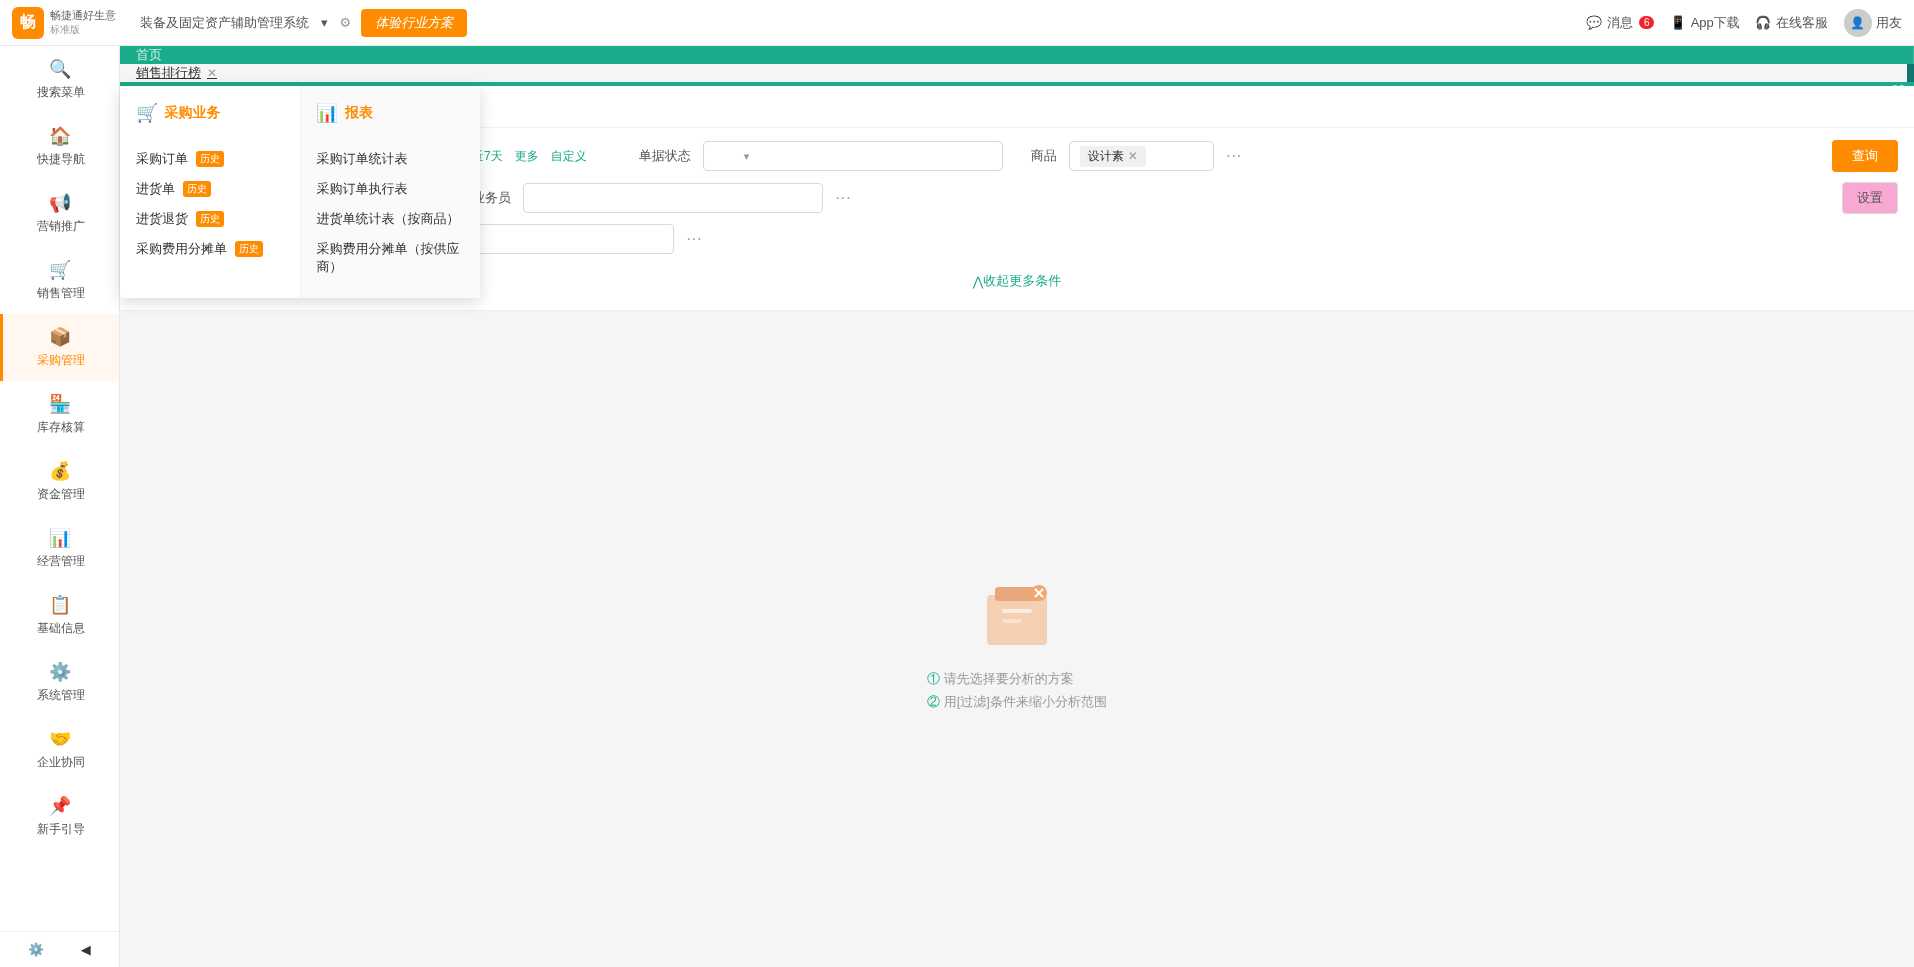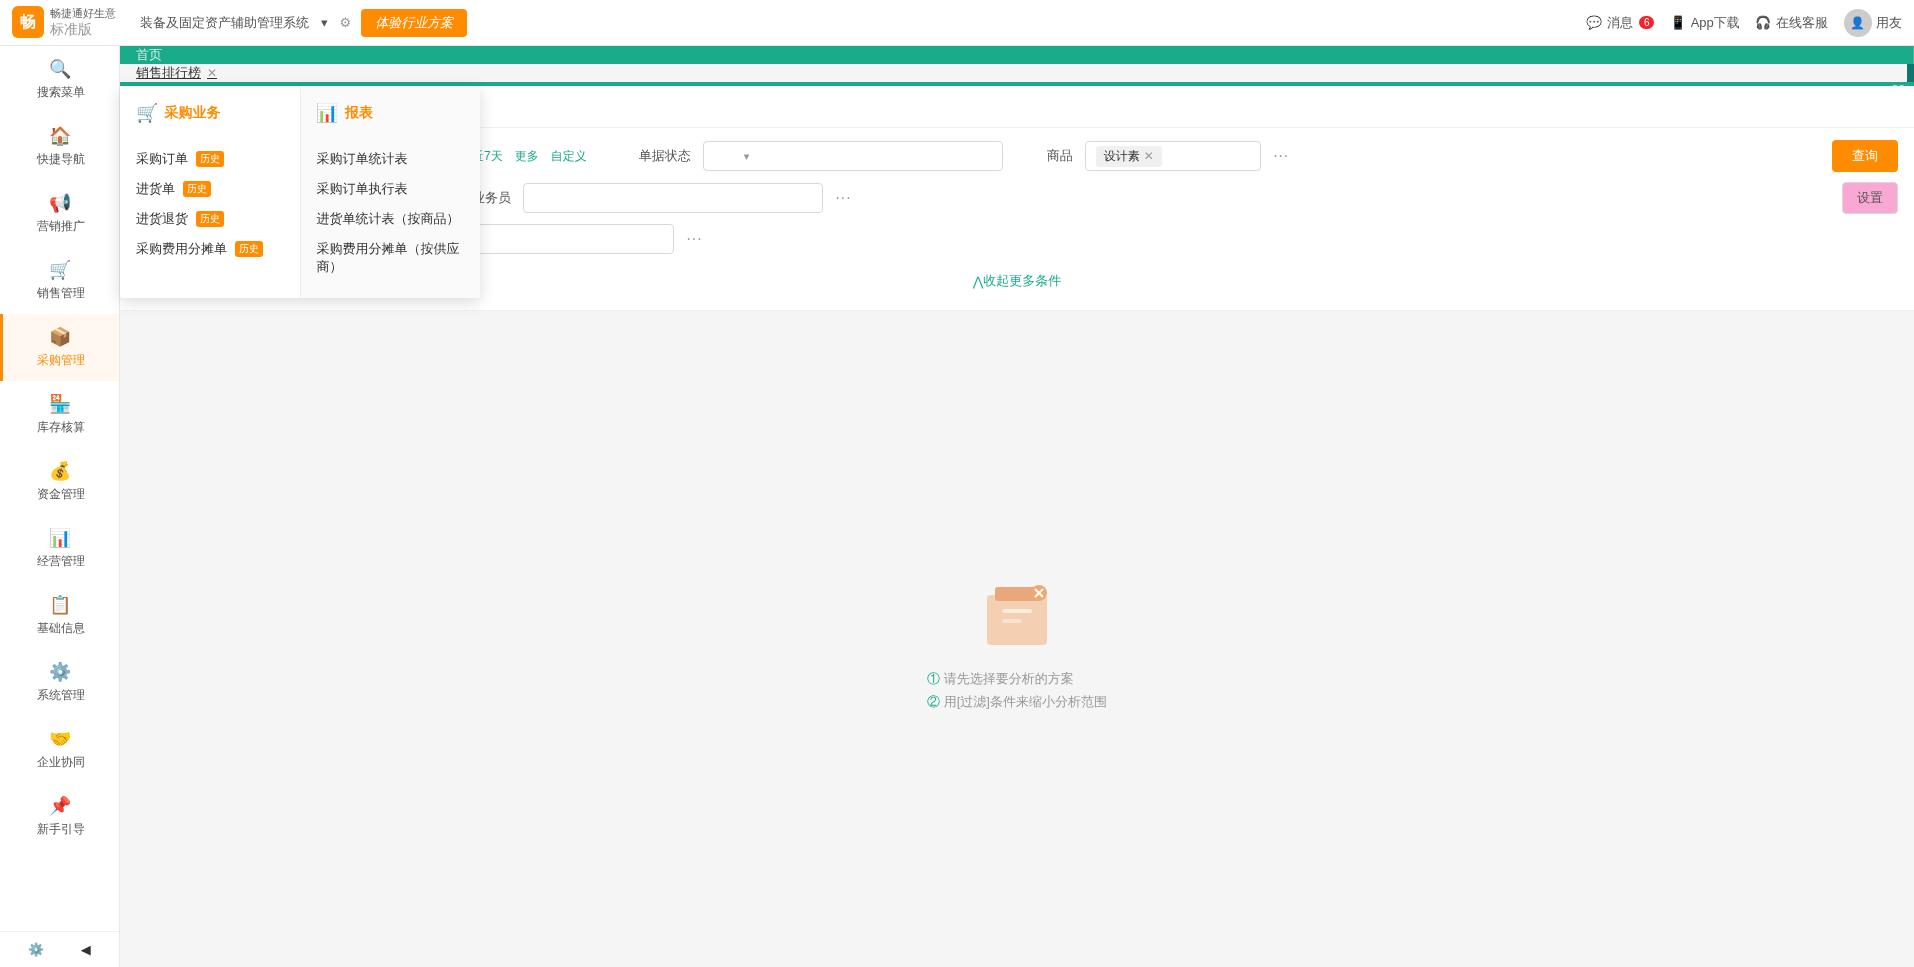--- a/index.html
+++ b/index.html
@@ -23,21 +23,21 @@
       gap: 6px;
     }
     .logo-icon {
       width: 32px; height: 32px;
       background: #ff8c00;
       border-radius: 6px;
       display: flex; align-items: center; justify-content: center;
       color: white; font-size: 16px; font-weight: bold;
     }
     .logo-text { font-size: 11px; color: #666; line-height: 1.3; }
-    .logo-sub { font-size: 14px; color: #999; }
+    .logo-sub { font-size: 10px; color: #999; }
     .system-title {
       display: flex; align-items: center; gap: 12px;
       color: #555; font-size: 13px;
       margin-left: 8px;
     }
     .system-title .gear-icon { color: #999; cursor: pointer; }
     .industry-btn {
       background: #ff8c00;
       color: white;
       border: none;
@@ -394,22 +394,22 @@
         <span style="color:#1aab8b; font-size:12px; cursor:pointer;">近7天</span>
         <span style="color:#1aab8b; font-size:12px; cursor:pointer;">更多</span>
         <span style="color:#1aab8b; font-size:12px; cursor:pointer;">自定义</span>
 
         <span class="filter-label" style="margin-left:40px;">单据状态</span>
         <div class="filter-select" style="width:300px;">
           <span></span>
           <span class="arrow">▾</span>
         </div>
 
-        <span class="filter-label" style="margin-left:32px;font-family:Liberation Serif, serif;">商品</span>
-        <div class="filter-input" style="width:176px; display:flex; align-items:center; gap:6px;">
+        <span class="filter-label" style="margin-left:16px;font-family:Liberation Serif, serif;">商品</span>
+        <div class="filter-input" style="width:145px; display:flex; align-items:center; gap:6px;">
           <span class="tag-close">
             <span>设计素</span>
             <span class="x">✕</span>
           </span>
         </div>
         <span class="ellipsis">···</span>
 
         <div class="filter-actions">
           <button class="query-btn">查询</button>
         </div>

